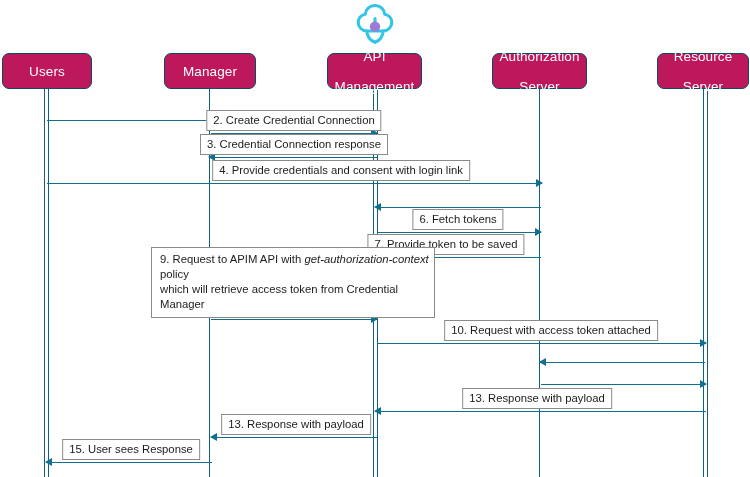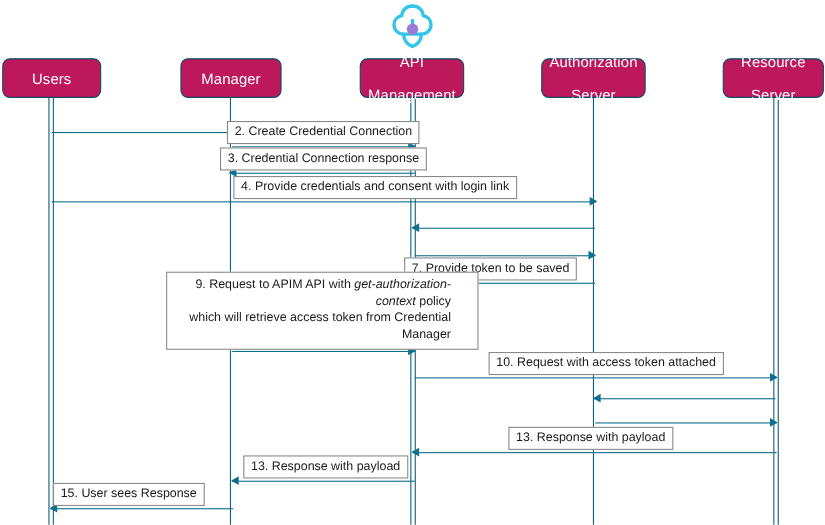--- a/index.html
+++ b/index.html
@@ -48,21 +48,21 @@
     transform:translate(-50%,-100%);
     background:#ffffff;
     border:1px solid #8a8a8a;
     color:#1b1b1b;
     font-size:11.3px;
     line-height:14px;
     padding:2px 6px 3px 6px;
     white-space:nowrap;
     box-sizing:border-box;
   }
-  .msg-label.multi{white-space:normal;text-align:right;line-height:15px;padding:4px 24px 5px 8px;}
+  .msg-label.multi{white-space:normal;text-align:left;line-height:15px;padding:4px 4px 5px 8px;}
   .msg-label i{font-style:italic;}
 
   .apim-icon{position:absolute;}
 </style>
 </head>
 <body>
 
 <div id="diagram">
 
   <div class="lifeline dbl" style="left:44px;  top:88px;  height:389px;"></div>
@@ -138,20 +138,21 @@
 
   <div class="msg" style="left:375px;top:207px;width:166px;">
     <div class="line"></div>
     <div class="arrowhead left"></div>
   </div>
 
   <div class="msg" style="left:377px;top:232px;width:164px;">
     <div class="line"></div>
     <div class="arrowhead right"></div>
   </div>
+  <div class="msg-label" style="left:458px;top:230px;">6. Fetch tokens</div>
 
   <div class="msg" style="left:375px;top:257px;width:166px;">
     <div class="line"></div>
     <div class="arrowhead left"></div>
   </div>
   <div class="msg-label" style="left:446px;top:255px;">7. Provide token to be saved</div>
 
   <div class="msg" style="left:211px;top:275px;width:166px;">
     <div class="line"></div>
     <div class="arrowhead left"></div>
@@ -191,15 +192,15 @@
   <div class="msg" style="left:211px;top:437px;width:166px;">
     <div class="line"></div>
     <div class="arrowhead left"></div>
   </div>
   <div class="msg-label" style="left:296px;top:435px;">13. Response with payload</div>
 
   <div class="msg" style="left:46px;top:462px;width:166px;">
     <div class="line"></div>
     <div class="arrowhead left"></div>
   </div>
-  <div class="msg-label" style="left:117px;top:460px;">15. User sees Response</div>
+  <div class="msg-label" style="left:131px;top:460px;">15. User sees Response</div>
 
 </div>
 
 </body></html>

